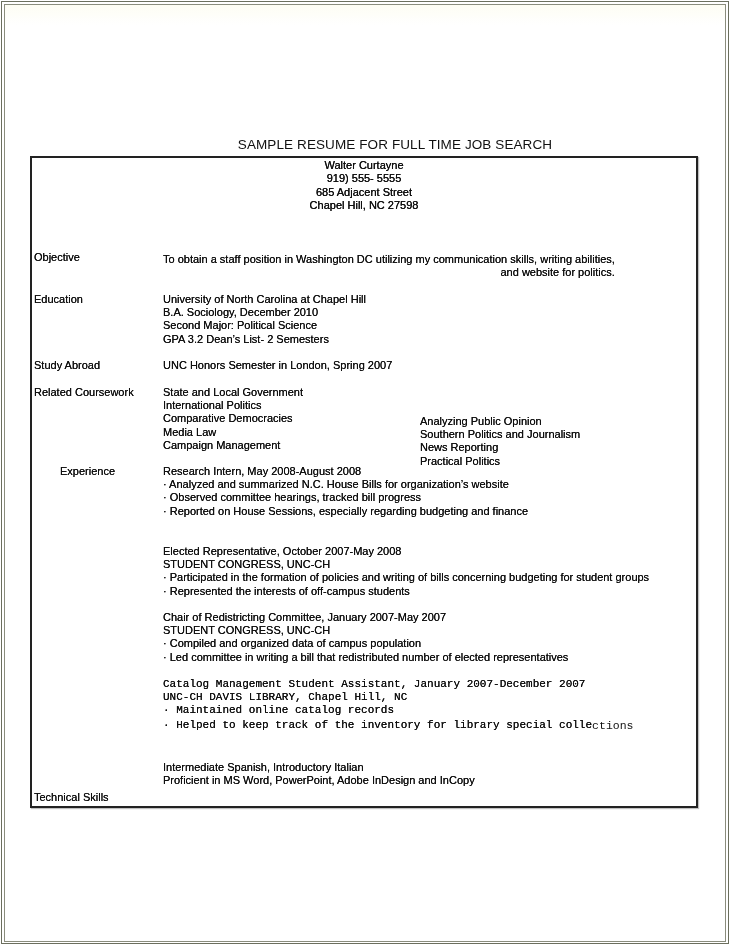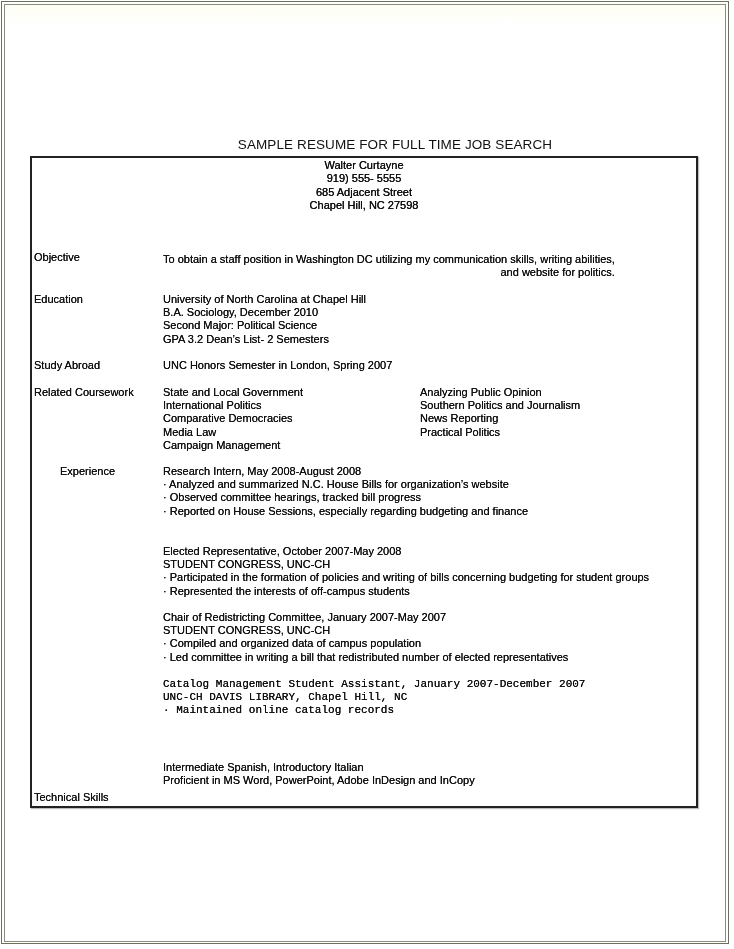--- a/index.html
+++ b/index.html
@@ -32,21 +32,21 @@
   .header-block div { font-weight: normal; text-shadow: 0 0 0.4px #000; }
   .label {
     position: absolute; left: 34px; font-size: 11px; line-height: 13px;
     text-shadow: 0 0 0.3px #000;
   }
   .content {
     position: absolute; left: 163px; font-size: 11px; line-height: 13.2px;
     text-shadow: 0 0 0.35px #000; white-space: nowrap;
   }
   .content div { white-space: nowrap; }
-  .col2 { position: absolute; left: 420px; font-size: 11px; line-height: 13.2px; text-shadow: 0 0 0.35px #000; white-space: nowrap; }
+  .col2 { position: absolute; left: 420px; font-size: 11px; line-height: 13.2px; text-shadow: 0 0 0.35px #000; white-space: nowrap; margin-top: 29px; }
   .thin { text-shadow: none; font-weight: normal; }
 </style>
 </head>
 <body>
 
 <div class="frame-outer"></div>
 <div class="frame-inner"></div>
 
 <div class="doc-title">SAMPLE RESUME FOR FULL TIME JOB SEARCH</div>
 
@@ -113,19 +113,20 @@
   <div>Chair of Redistricting Committee, January 2007-May 2007</div>
   <div>STUDENT CONGRESS, UNC-CH</div>
   <div>· Compiled and organized data of campus population</div>
   <div>· Led committee in writing a bill that redistributed number of elected representatives</div>
 </div>
 
 <div class="content" style="top:678px;font-family:Liberation Mono, monospace;">
   <div>Catalog Management Student Assistant, January 2007-December 2007</div>
   <div>UNC-CH DAVIS LIBRARY, Chapel Hill, NC</div>
   <div>· Maintained online catalog records</div>
+  <div><span>· Helped to keep track of the inventory for library special colle</span><span class="thin" style="font-size:11.5px;position:relative;top:1px;">ctions</span></div>
 </div>
 
 <div class="label" style="top:791px;">Technical Skills</div>
 <div class="content" style="top:761px;">
   <div>Intermediate Spanish, Introductory Italian</div>
   <div>Proficient in MS Word, PowerPoint, Adobe InDesign and InCopy</div>
 </div>
 
 </body></html>

